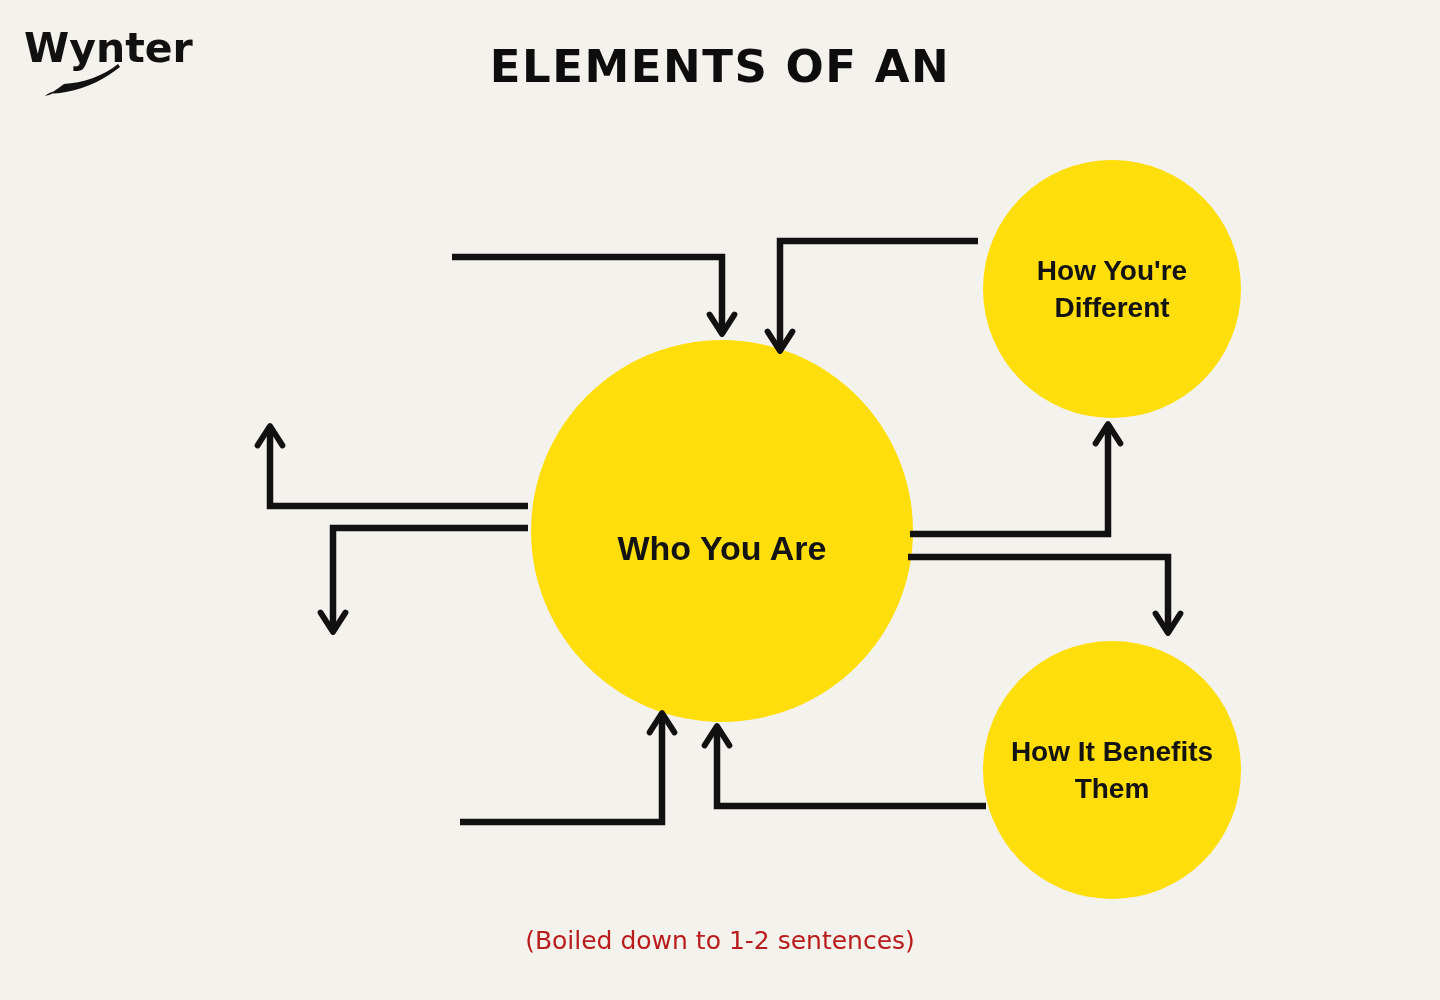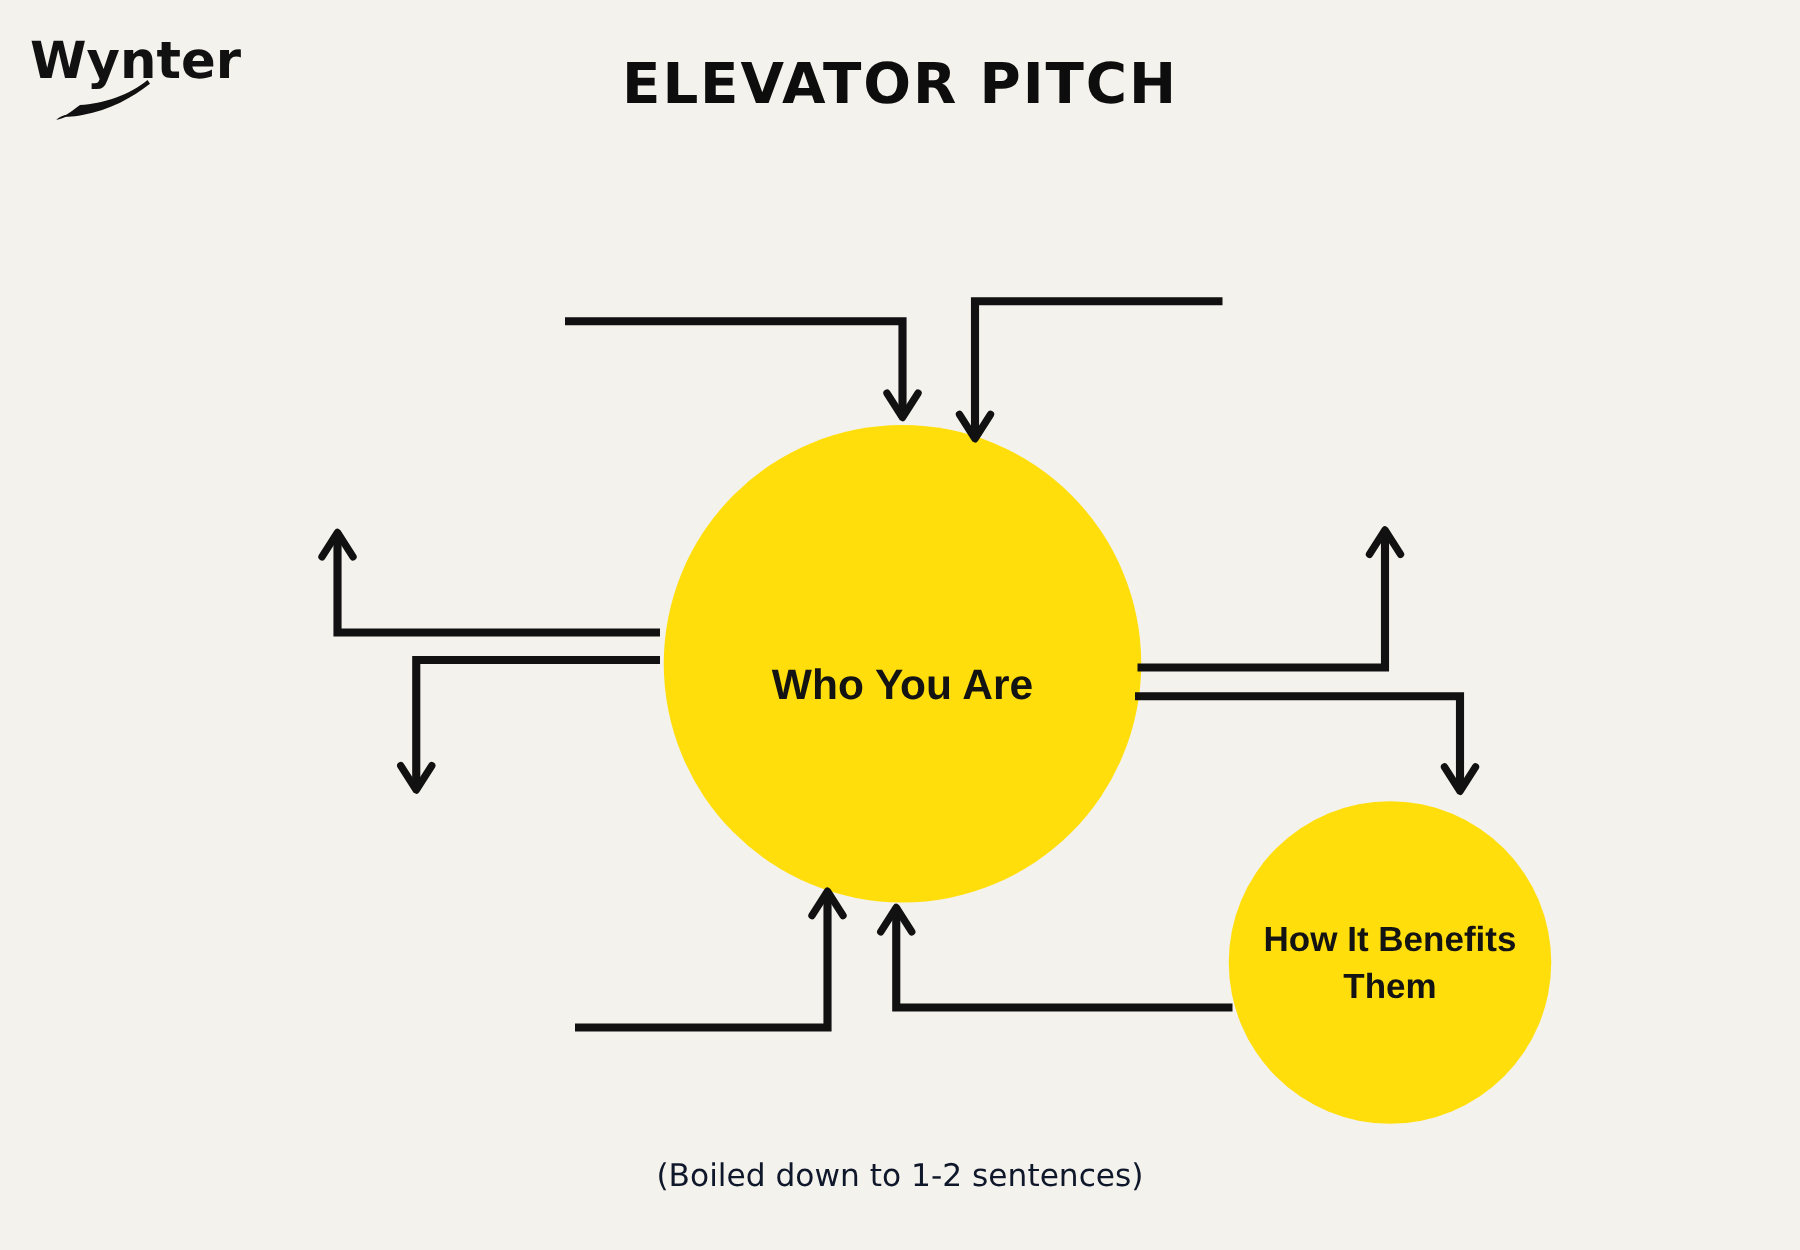--- a/index.html
+++ b/index.html
@@ -62,40 +62,43 @@
     stroke-linejoin:miter;
     stroke-linecap:butt;
   }
 
   
   .caption{
     position:absolute;left:0;right:0;top:926px;
     text-align:center;
     font-family:"DejaVu Sans", sans-serif;
     font-size:25px;
-    color:#0f172a;
+    color:#b91c1c;
   }
 </style>
 </head>
 <body>
 
 <div class="canvas">
 
   <svg class="logo" viewBox="0 0 200 90" aria-hidden="true">
     <text x="2" y="48" font-family="DejaVu Sans, sans-serif" font-weight="bold" font-size="41" fill="#111111">Wynter</text>
     <path d="M 96 50 C 82 62 60 69 42 70 C 38 73 34 76 29 79 C 33 80 38 79 44 78 C 66 74 84 64 98 53 Z" fill="#111111"></path>
     <path d="M 30 78 C 27 79 25 80 23 82 C 27 81 30 80 33 78 Z" fill="#111111"></path>
   </svg>
 
   <h1 class="title">
-    <span>ELEVATOR PITCH</span>
+    <span>ELEMENTS OF AN</span>
   </h1>
 
   <div class="node node-center">
     <span class="node-label">Who You Are</span>
+  </div>
+  <div class="node node-sat node-top-right">
+    <span class="node-label">How You're Different</span>
   </div>
   <div class="node node-sat node-bottom-right">
     <span class="node-label">How It Benefits Them</span>
   </div>
 
   <svg class="connectors" viewBox="0 0 1440 1000" aria-hidden="true">
     <defs>
       <marker id="chev" viewBox="0 0 12 12" refX="9.5" refY="6" markerWidth="5.2" markerHeight="5.2" orient="auto" markerUnits="strokeWidth">
         <path d="M 2.6 1.6 L 9.5 6 L 2.6 10.4" fill="none" stroke="#111111" stroke-width="2.1" stroke-linecap="round" stroke-linejoin="round"></path>
       </marker>

